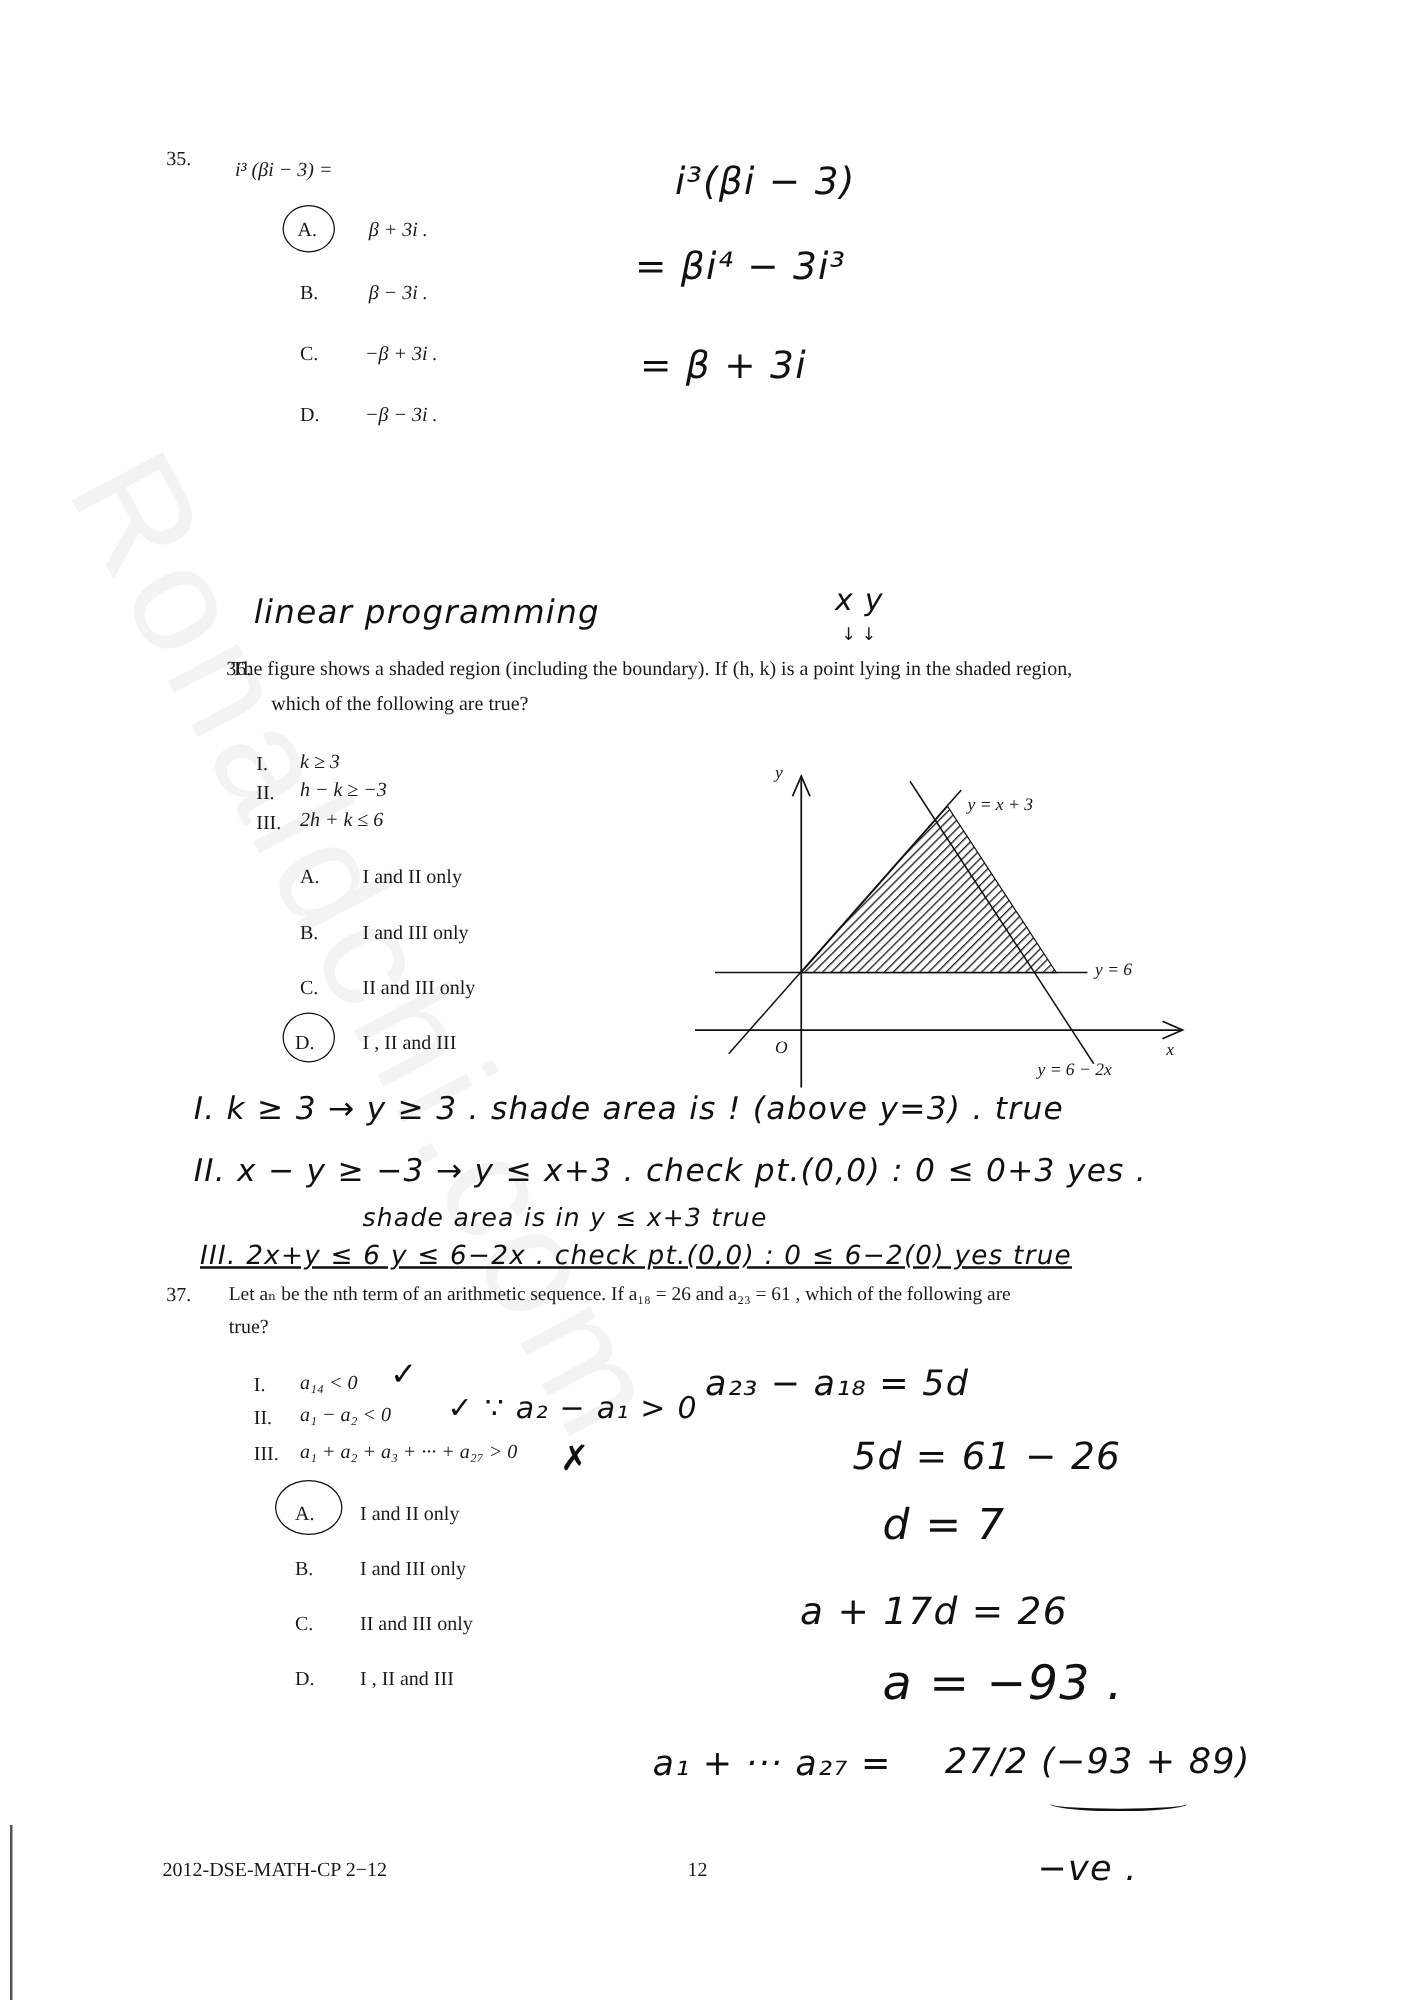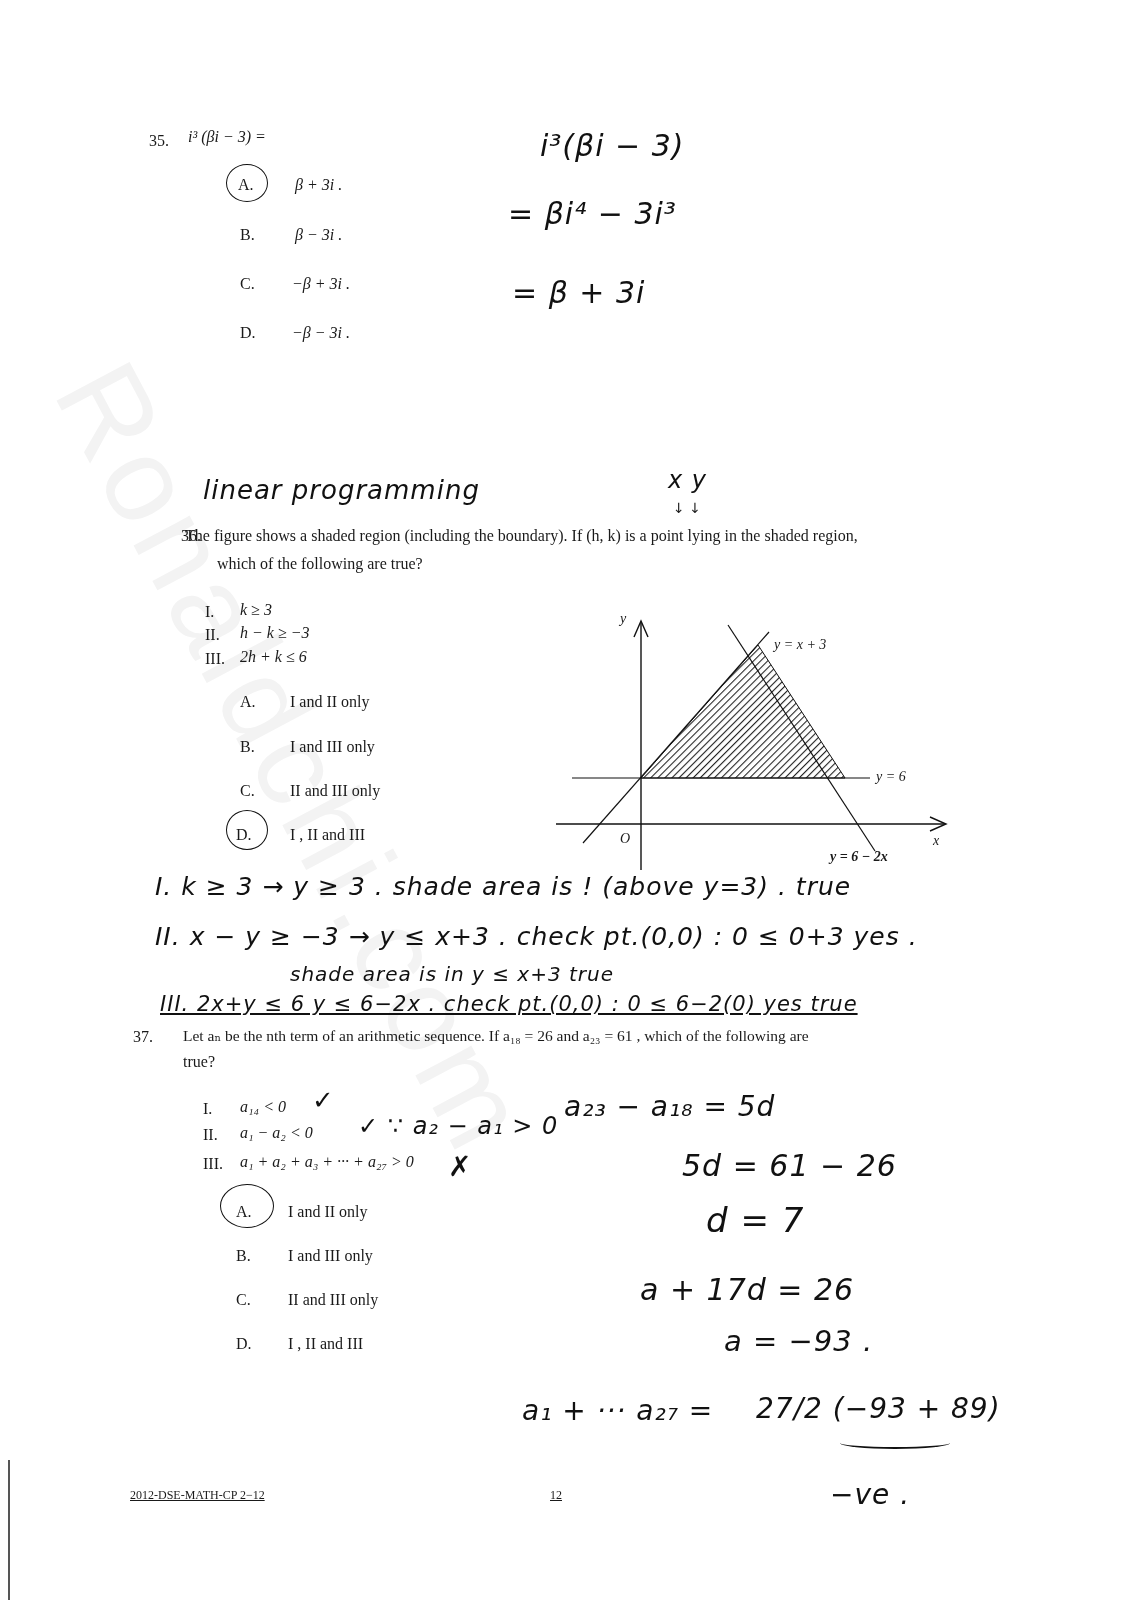--- a/index.html
+++ b/index.html
@@ -20,30 +20,30 @@
   }
   .circle {
     position: absolute; border: 1.6px solid #111; border-radius: 50%;
   }
   .watermark {
     position: absolute; left: 150px; top: 340px; font-size: 120px;
     font-family: "Liberation Sans", sans-serif; color: #f3f3f3;
     transform: rotate(62deg); transform-origin: left top; white-space: nowrap;
     letter-spacing: 6px;
   }
-  .footer { font-size: 12px; text-decoration: underline; }
+  .footer { font-size: 16px; }
   .scan-edge { position: absolute; left: 8px; top: 1460px; width: 2px; height: 140px; background: #555; }
 </style>
 </head>
 <body>
 
 <div class="watermark">Ronaldchi.com</div>
 
 <div>
-  <div class="abs qnum" style="left:133px; top:132px;margin-left:16px;">35.</div>
+  <div class="abs qnum" style="left:133px; top:119px;">35.</div>
   <div class="abs math" style="left:188px; top:128px;">i³ (βi − 3) =</div>
 
   <div class="circle" style="left:226px; top:164px; width:40px; height:36px;"></div>
   <div class="abs opt-letter" style="left:238px; top:176px;">A.</div>
   <div class="abs math" style="left:295px; top:176px;">β + 3i .</div>
 
   <div class="abs opt-letter" style="left:240px; top:226px;">B.</div>
   <div class="abs math" style="left:295px; top:226px;">β − 3i .</div>
 
   <div class="abs opt-letter" style="left:240px; top:275px;">C.</div>
@@ -102,21 +102,21 @@
 
       <line x1="43" y1="238" x2="229" y2="27" stroke="#111" stroke-width="1.2"></line>
 
       <line x1="188" y1="20" x2="335" y2="246" stroke="#111" stroke-width="1.2"></line>
     </svg>
     <div class="abs math" style="left:80px; top:6px; font-size:14px;">y</div>
     <div class="abs math" style="left:393px; top:228px; font-size:14px;">x</div>
     <div class="abs math" style="left:80px; top:226px; font-size:14px;">O</div>
     <div class="abs math" style="left:234px; top:32px; font-size:14px; white-space:nowrap;">y = x + 3</div>
     <div class="abs math" style="left:336px; top:164px; font-size:14px; white-space:nowrap;">y = 6</div>
-    <div class="abs math" style="left:290px; top:244px; font-size:14px; white-space:nowrap;font-weight:bold;">y = 6 − 2x</div>
+    <div class="abs math" style="left:290px; top:244px; font-size:14px; white-space:nowrap;">y = 6 − 2x</div>
   </div>
 
   <div class="abs hand" style="left:155px; top:872px; font-size:25px;">I. k ≥ 3 → y ≥ 3 . shade area is ! (above y=3) . true</div>
   <div class="abs hand" style="left:155px; top:922px; font-size:25px;">II. x − y ≥ −3 → y ≤ x+3 . check pt.(0,0) : 0 ≤ 0+3 yes .</div>
   <div class="abs hand" style="left:290px; top:962px; font-size:20px;">shade area is in y ≤ x+3   true</div>
   <div class="abs hand" style="left:160px; top:992px; font-size:21px;text-decoration:underline;">III. 2x+y ≤ 6    y ≤ 6−2x . check pt.(0,0) : 0 ≤ 6−2(0) yes true</div>
 </div>
 
 <div>
   <div class="abs qnum" style="left:133px; top:1028px;">37.</div>
@@ -142,21 +142,21 @@
   <div class="abs opt-text" style="left:288px; top:1247px;">I and III only</div>
   <div class="abs opt-letter" style="left:236px; top:1291px;">C.</div>
   <div class="abs opt-text" style="left:288px; top:1291px;">II and III only</div>
   <div class="abs opt-letter" style="left:236px; top:1335px;">D.</div>
   <div class="abs opt-text" style="left:288px; top:1335px;">I , II and III</div>
 
   <div class="abs hand" style="left:564px; top:1090px; font-size:28px;">a₂₃ − a₁₈ = 5d</div>
   <div class="abs hand" style="left:682px; top:1148px; font-size:30px;">5d = 61 − 26</div>
   <div class="abs hand" style="left:706px; top:1200px; font-size:34px;">d = 7</div>
   <div class="abs hand" style="left:640px; top:1272px; font-size:30px;">a + 17d = 26</div>
-  <div class="abs hand" style="left:724px; top:1324px; font-size:29px;">a = −93 .</div>
+  <div class="abs hand" style="left:706px; top:1324px; font-size:38px;">a = −93 .</div>
   <div class="abs hand" style="left:522px; top:1394px; font-size:28px;">a₁ + ··· a₂₇ =</div>
   <div class="abs hand" style="left:756px; top:1392px; font-size:28px;">27/2 (−93 + 89)</div>
   <div class="abs" style="left:840px; top:1437px; width:110px; height:10px; border-bottom:2px solid #111; border-radius:0 0 50% 50%;"></div>
   <div class="abs hand" style="left:830px; top:1478px; font-size:28px;">−ve .</div>
 </div>
 
 <div class="abs footer" style="left:130px; top:1488px;">2012-DSE-MATH-CP 2−12</div>
 <div class="abs footer" style="left:550px; top:1488px;">12</div>
 
 <div class="scan-edge"></div>

